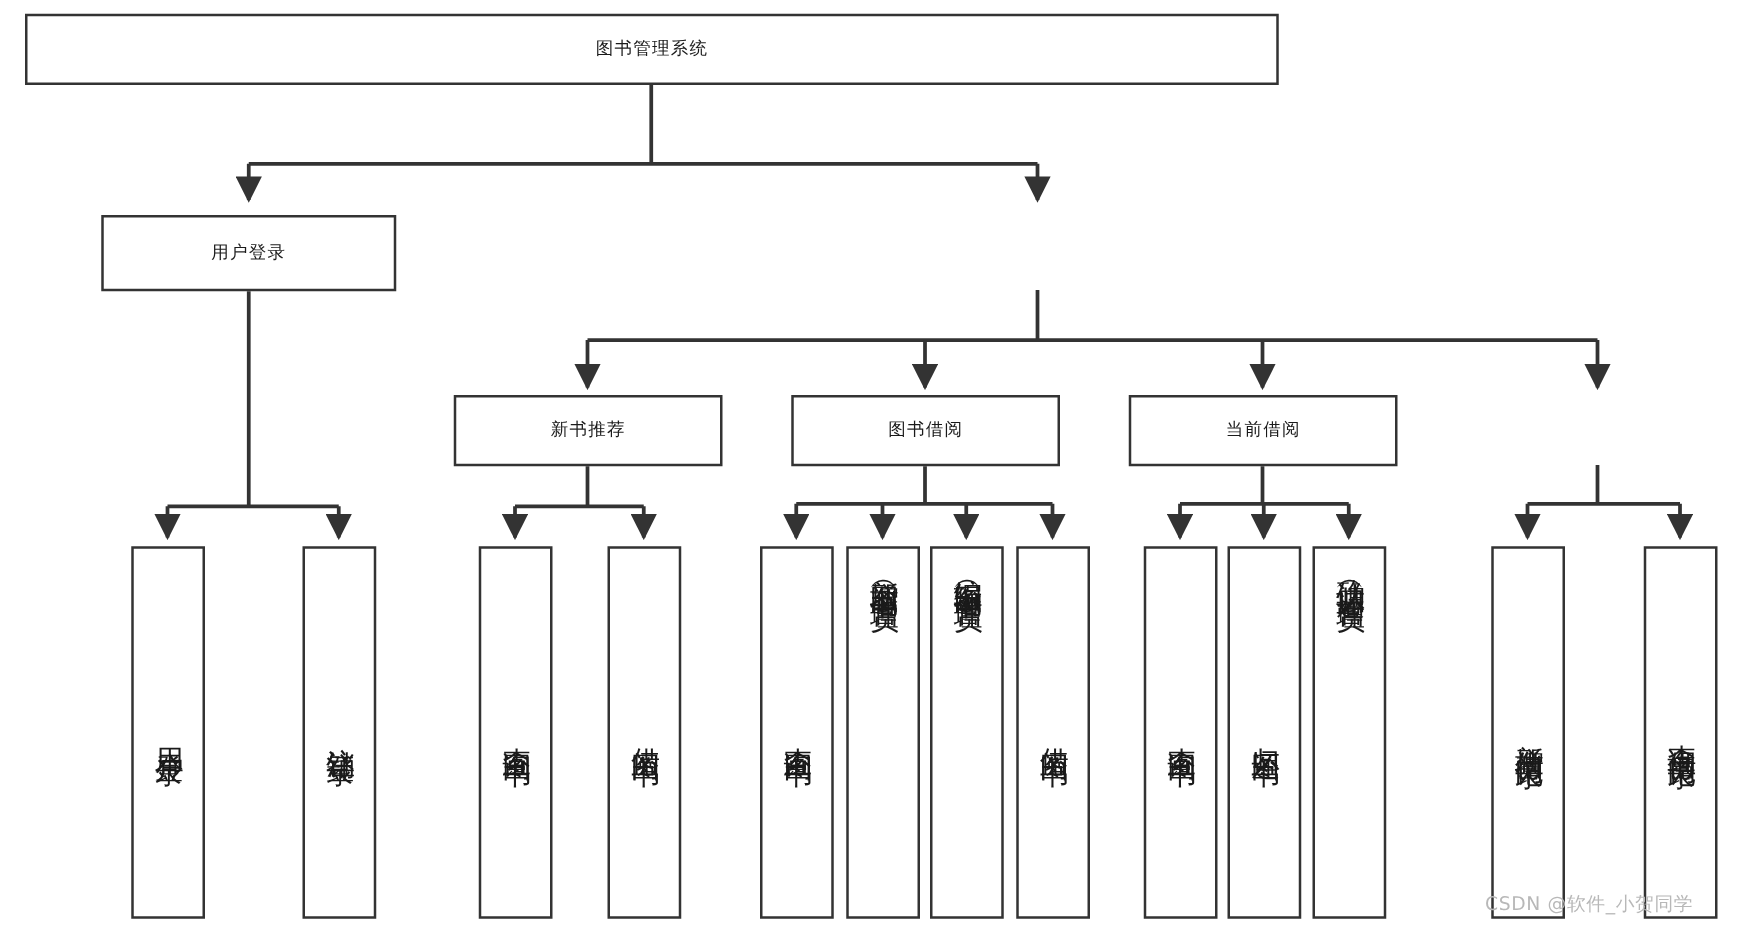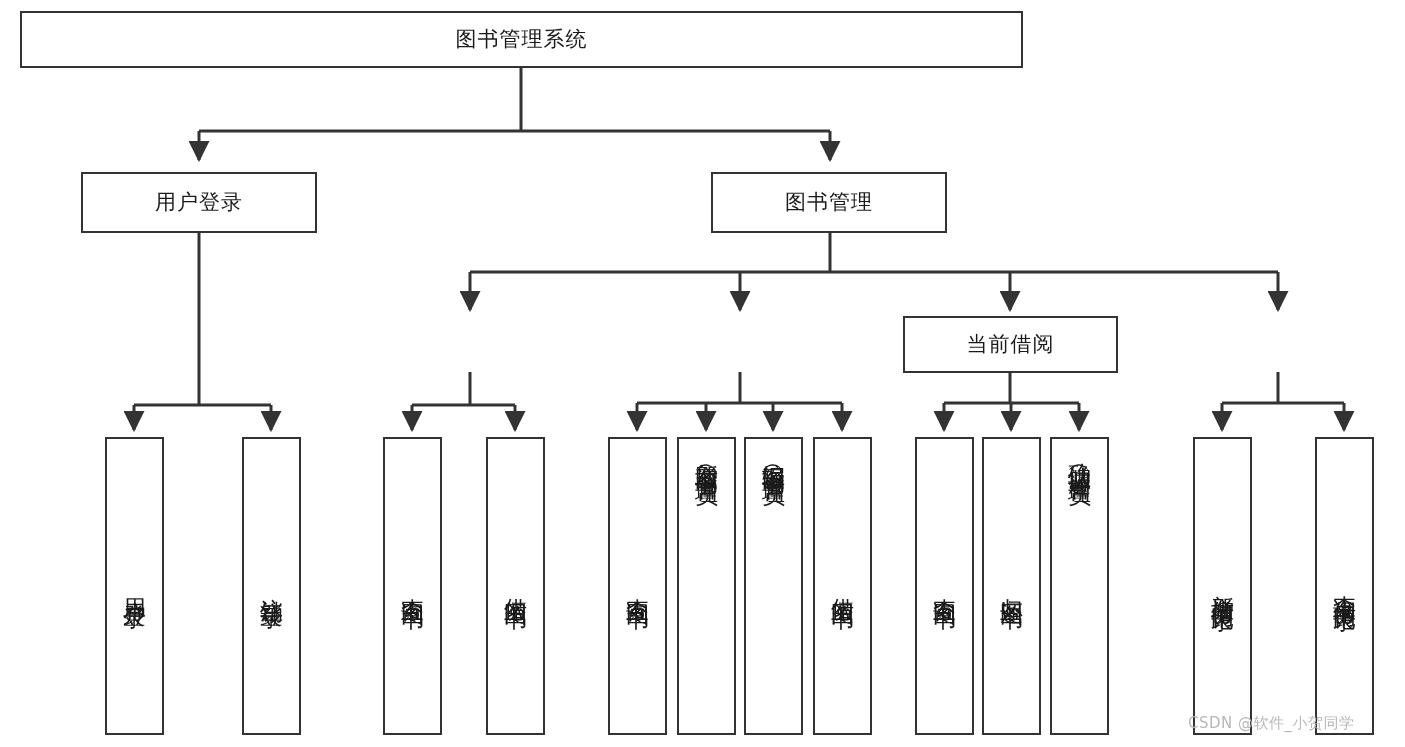--- a/index.html
+++ b/index.html
@@ -34,21 +34,21 @@
     align-items: center;
     justify-content: center;
     color: #1a1a1a;
   }
   .node .label {
     display: block;
     text-align: center;
     line-height: 1.15;
   }
   .node.horizontal .label {
-    font-size: 21px;
+    font-size: 14px;
     letter-spacing: 1px;
   }
   .node.vertical {
     align-items: flex-start;
     padding-top: 6px;
   }
   .node.vertical .label {
     writing-mode: vertical-rl;
     text-orientation: upright;
     font-size: 23px;
@@ -124,24 +124,27 @@
     </g>
   </svg>
 
   <div class="node horizontal" style="left:20px; top:11px; width:1003px; height:57px;">
     <span class="label">图书管理系统</span>
   </div>
 
   <div class="node horizontal" style="left:81px; top:172px; width:236px; height:61px;">
     <span class="label">用户登录</span>
   </div>
-  <div class="node horizontal" style="left:711px; top:172px; width:236px; height:61px;">
-    <span class="label">图书管理</span>
+
+  <div class="node horizontal" style="left:363px; top:316px; width:215px; height:57px;">
+    <span class="label">新书推荐</span>
   </div>
-
+  <div class="node horizontal" style="left:633px; top:316px; width:215px; height:57px;">
+    <span class="label">图书借阅</span>
+  </div>
   <div class="node horizontal" style="left:903px; top:316px; width:215px; height:57px;">
     <span class="label">当前借阅</span>
   </div>
 
   <div class="node vertical leaf-center" style="left:105px; top:437px; width:59px; height:298px;">
     <span class="label">用户登录</span>
   </div>
   <div class="node vertical leaf-center" style="left:242px; top:437px; width:59px; height:298px;">
     <span class="label">注销登录</span>
   </div>

